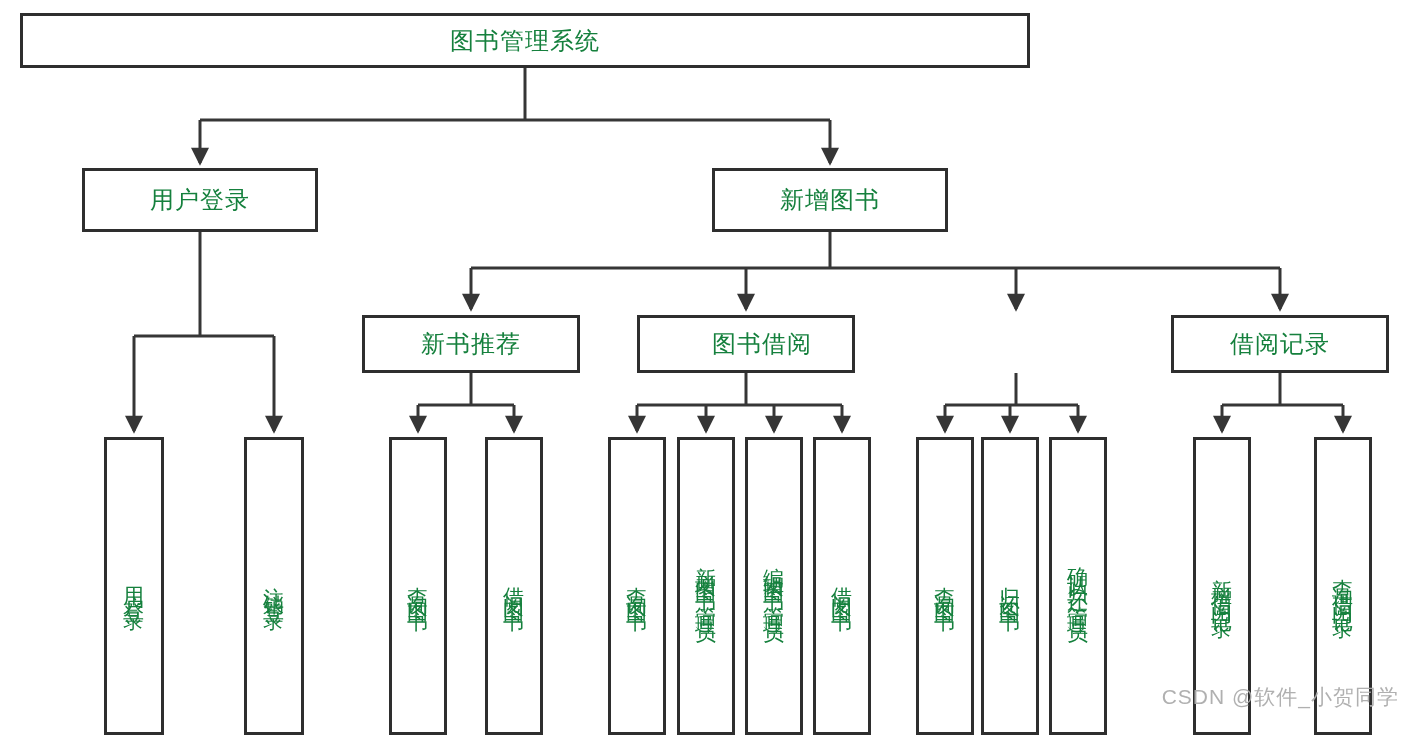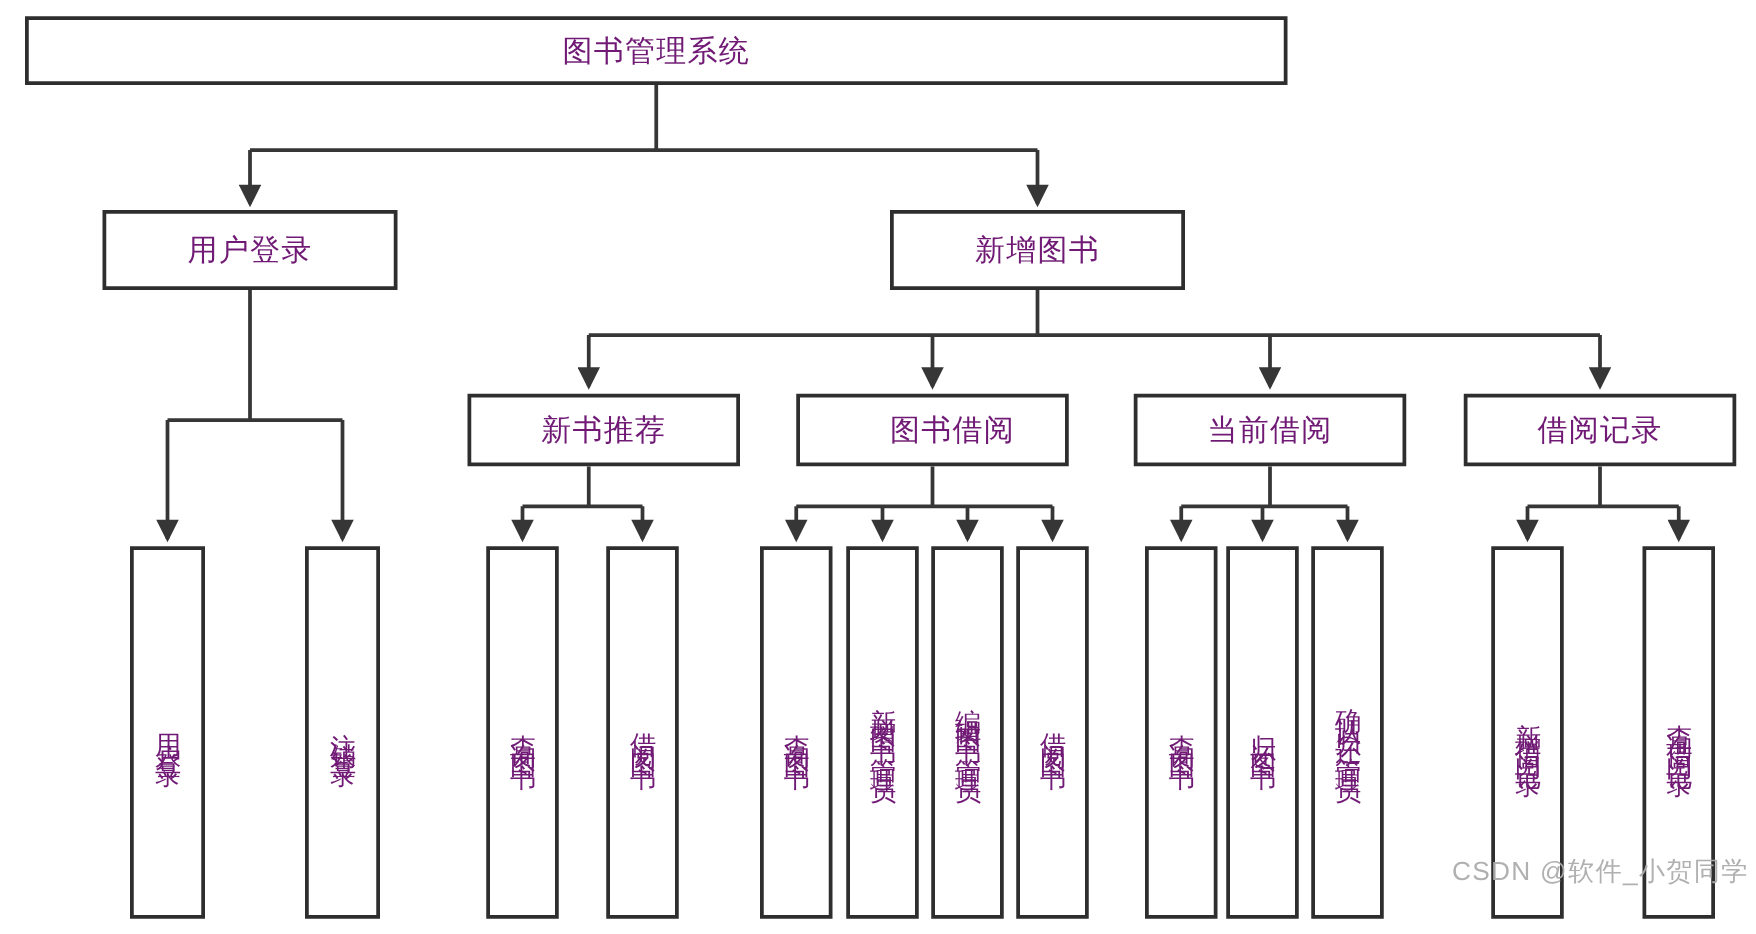--- a/index.html
+++ b/index.html
@@ -22,21 +22,21 @@
     pointer-events: none;
   }
   .node {
     position: absolute;
     box-sizing: border-box;
     border: 3px solid #2e2e2e;
     background: #ffffff;
     display: flex;
     align-items: center;
     justify-content: center;
-    color: #701a75;
+    color: #15803d;
   }
   .hbox {
     font-size: 24px;
     letter-spacing: 1px;
   }
   .vbox {
     writing-mode: vertical-rl;
     text-orientation: mixed;
     font-size: 21px;
     letter-spacing: 8px;
@@ -115,28 +115,25 @@
     <span>图书管理系统</span>
   </div>
 
   <div class="node hbox" style="left:82px; top:168px; width:236px; height:64px;">
     <span>用户登录</span>
   </div>
   <div class="node hbox" style="left:712px; top:168px; width:236px; height:64px;">
     <span>新增图书</span>
   </div>
 
-  <div class="node hbox" style="left:362px; top:315px; width:218px; height:58px;margin-left:12px;">
+  <div class="node hbox" style="left:362px; top:315px; width:218px; height:58px;">
     <span>新书推荐</span>
   </div>
   <div class="node hbox" style="left:637px; top:315px; width:218px; height:58px;padding-left:32px;">
     <span>图书借阅</span>
-  </div>
-  <div class="node hbox" style="left:907px; top:315px; width:218px; height:58px;">
-    <span>当前借阅</span>
   </div>
   <div class="node hbox" style="left:1171px; top:315px; width:218px; height:58px;">
     <span>借阅记录</span>
   </div>
 
   <div class="node vbox" style="left:104px; top:437px; width:60px; height:298px;">
     <span>用户登录</span>
   </div>
   <div class="node vbox" style="left:244px; top:437px; width:60px; height:298px;">
     <span>注销登录</span>

